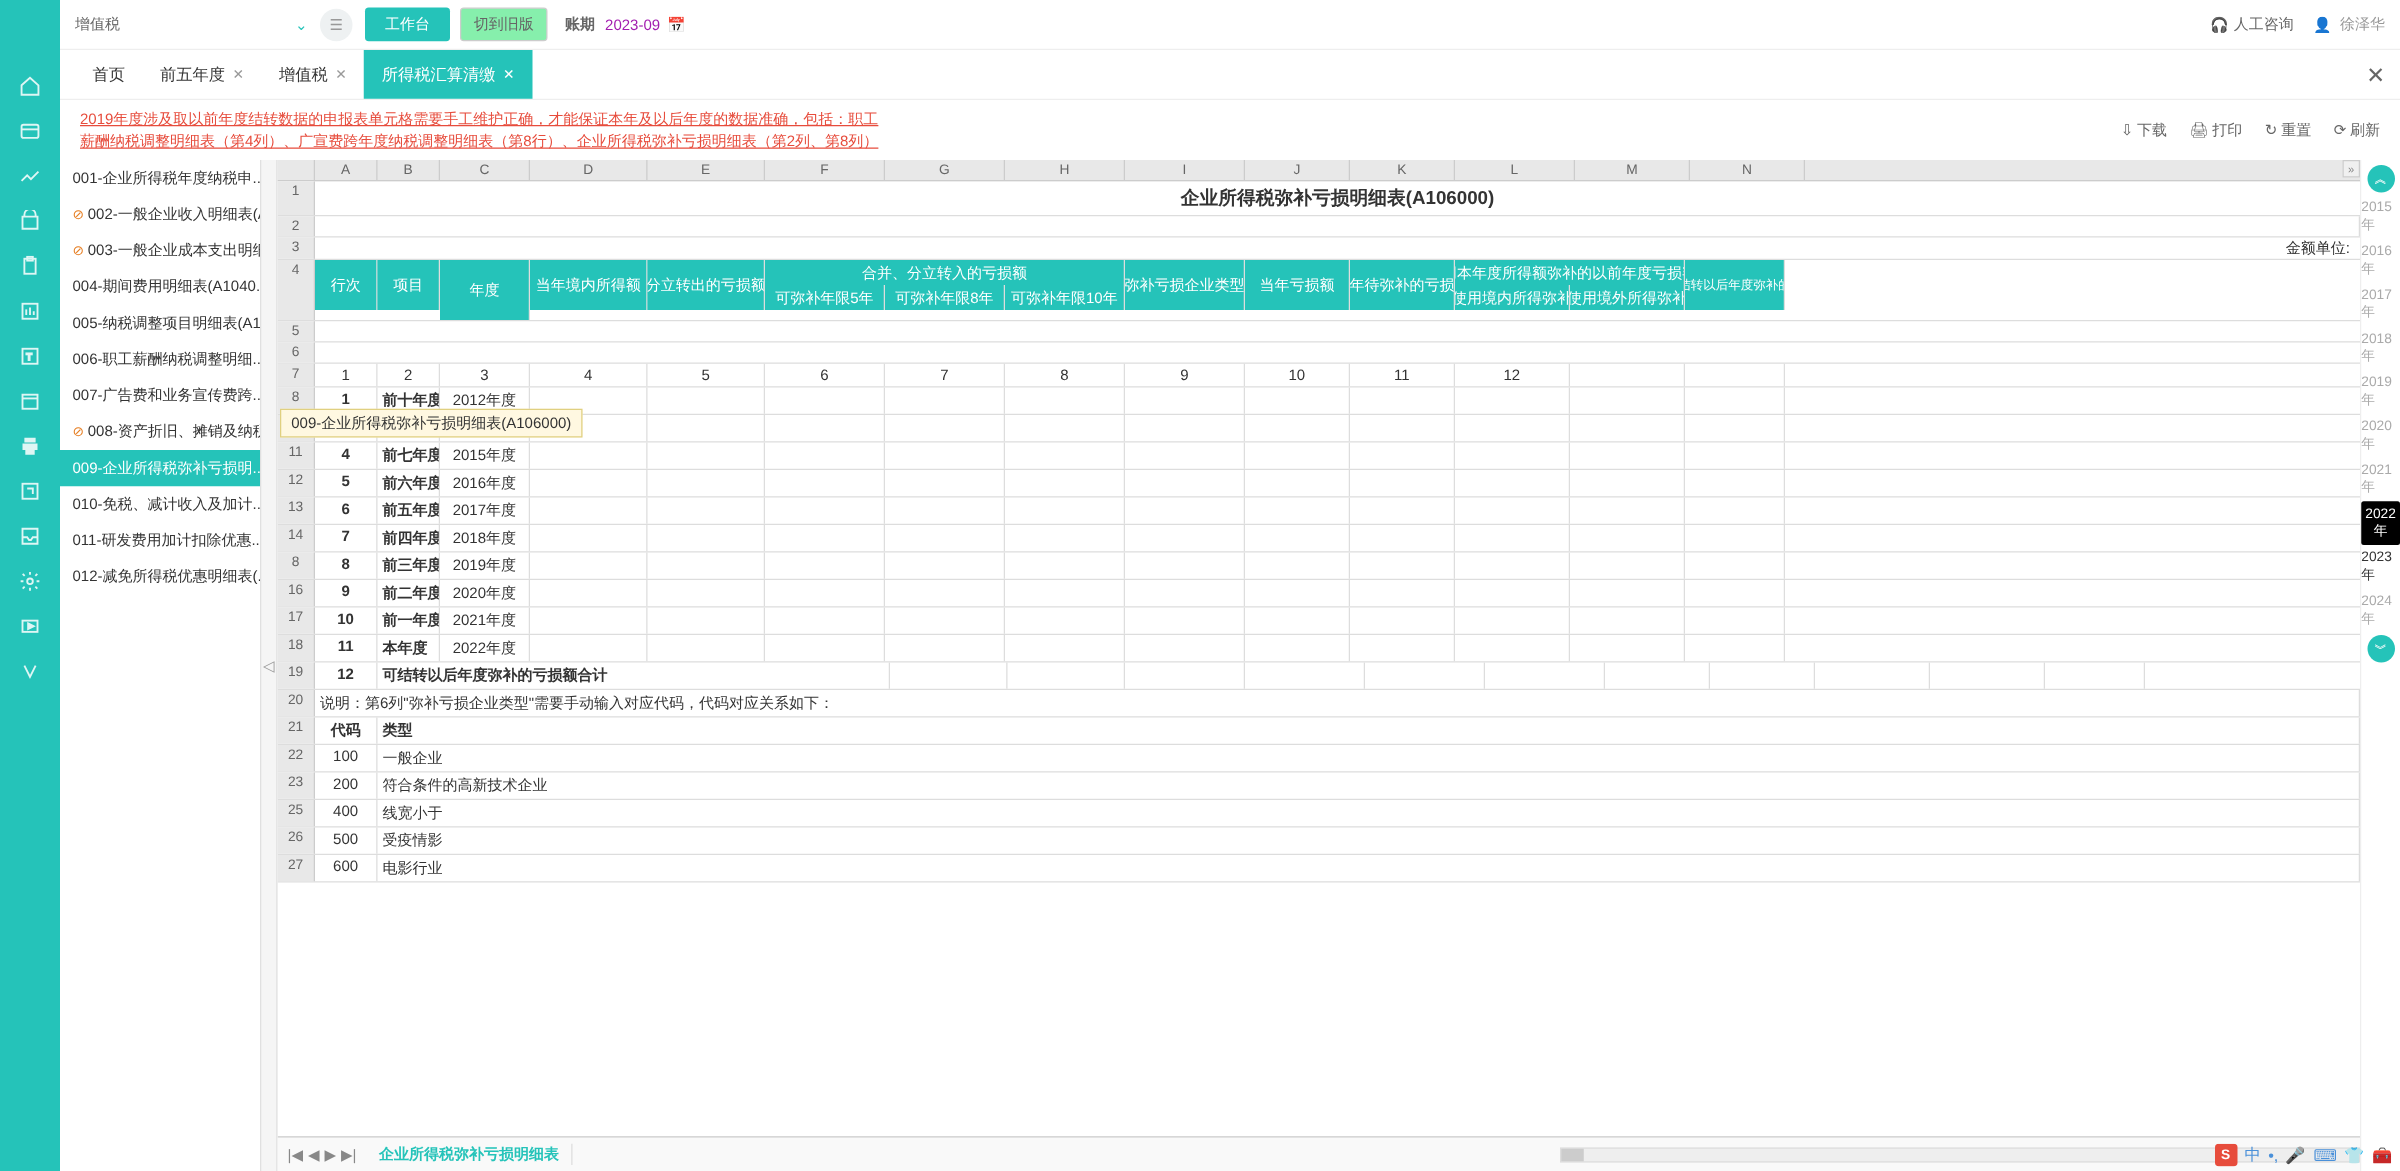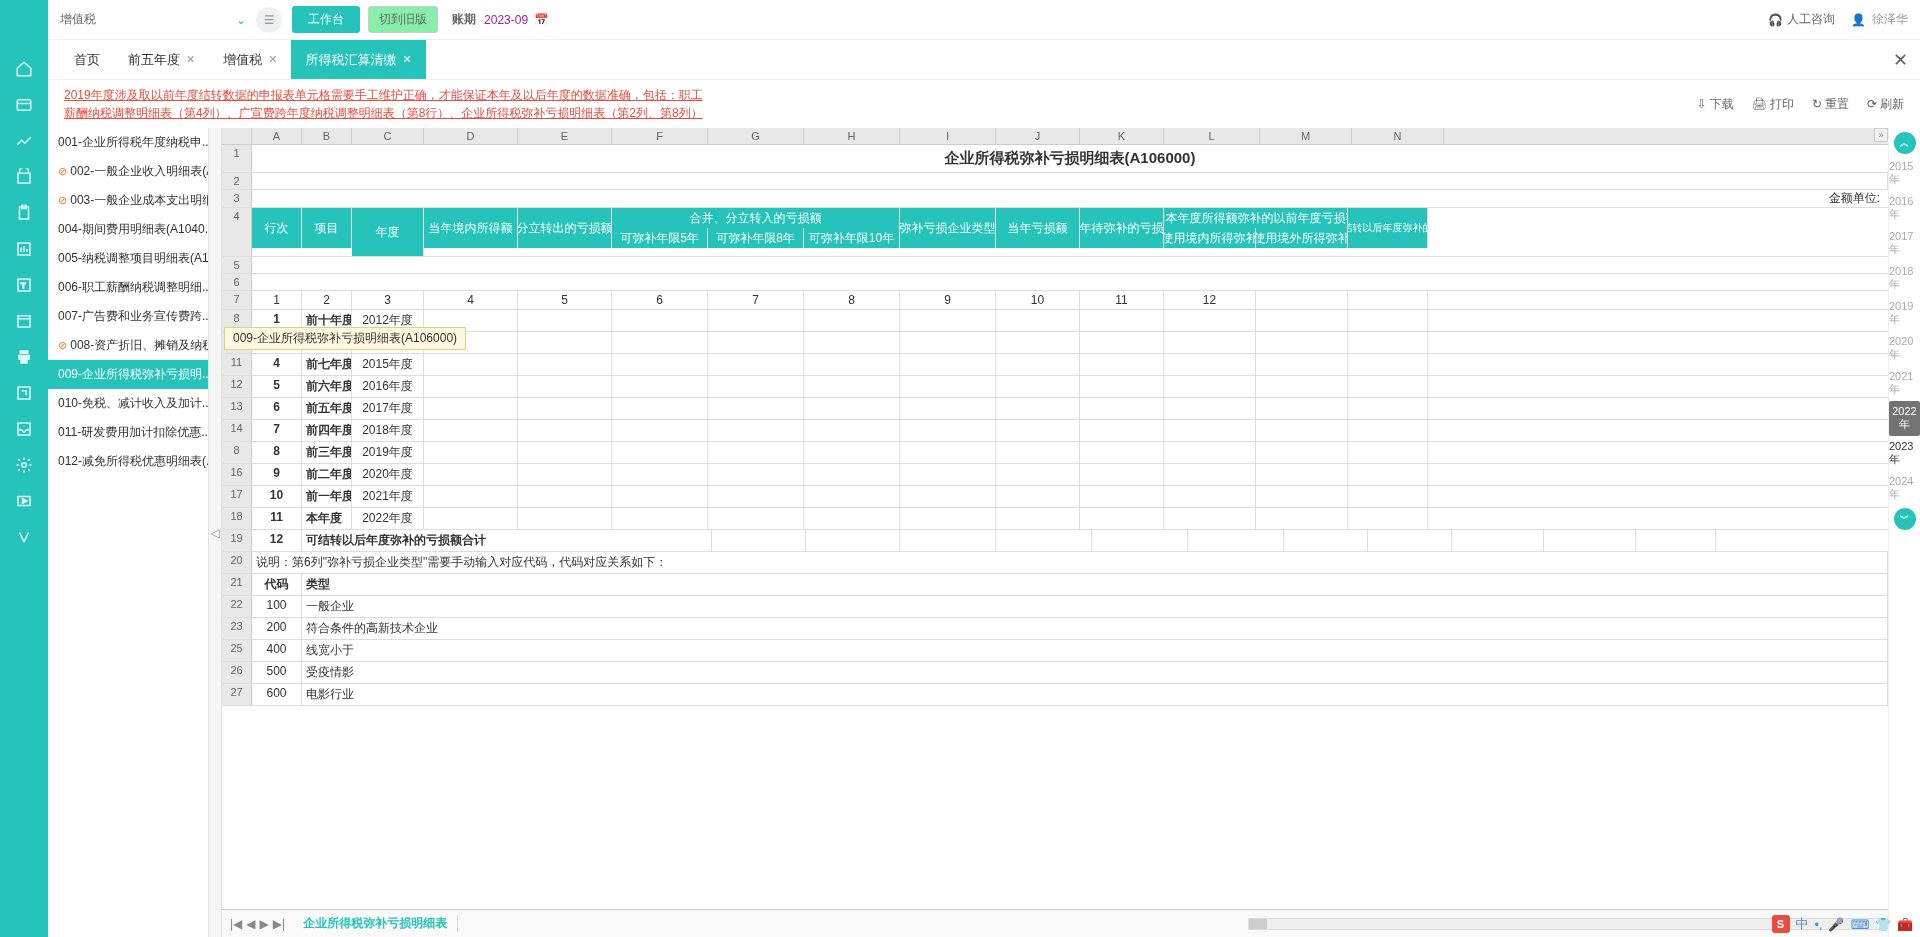--- a/index.html
+++ b/index.html
@@ -87,21 +87,21 @@
 
 .sheet-footer { height: 28px; border-top: 1px solid #ccc; display: flex; align-items: center; background: #f9f9f9; }
 .sheet-footer .nav-arrows { display: flex; gap: 4px; padding: 0 8px; color: #888; }
 .sheet-footer .sheet-tab { color: #25c3b9; font-weight: bold; padding: 0 10px; border-right: 1px solid #ddd; }
 .sheet-footer .scroll-track { margin-left: auto; width: 640px; height: 12px; background: #eee; border: 1px solid #ddd; position: relative; }
 .sheet-footer .scroll-thumb { position: absolute; left: 0; width: 18px; height: 100%; background: #ccc; }
 
 .year-rail { width: 32px; background: #fff; display: flex; flex-direction: column; align-items: center; padding-top: 4px; gap: 2px; border-left: 1px solid #eee; }
 .year-rail .scroll-btn { width: 22px; height: 22px; border-radius: 50%; background: #25c3b9; color: #fff; display: flex; align-items: center; justify-content: center; font-size: 10px; cursor: pointer; }
 .year-rail .year { font-size: 11px; color: #aaa; padding: 4px 0; cursor: pointer; }
-.year-rail .year.active { background: #737373; color: #fff; width: 100%; text-align: center; border-radius: 2px; }
+.year-rail .year.active { background: #000000; color: #fff; width: 100%; text-align: center; border-radius: 2px; }
 .year-rail .year.current { color: #333; }
 
 .expand-handle { position: absolute; right: 0; top: 0; width: 14px; height: 14px; background: #f0f0f0; border: 1px solid #ccc; color: #888; font-size: 9px; display: flex; align-items: center; justify-content: center; cursor: pointer; }
 
 .ime-bar { position: fixed; bottom: 4px; right: 6px; display: flex; align-items: center; gap: 6px; font-size: 13px; }
 .ime-bar .ime-logo { background: #e74c3c; color: #fff; width: 18px; height: 18px; border-radius: 3px; display:flex; align-items:center; justify-content:center; font-weight:bold; font-size:11px; }
 .ime-bar .ime-item { color: #4a90d9; cursor: pointer; }
 </style>
 </head>
 <body>

